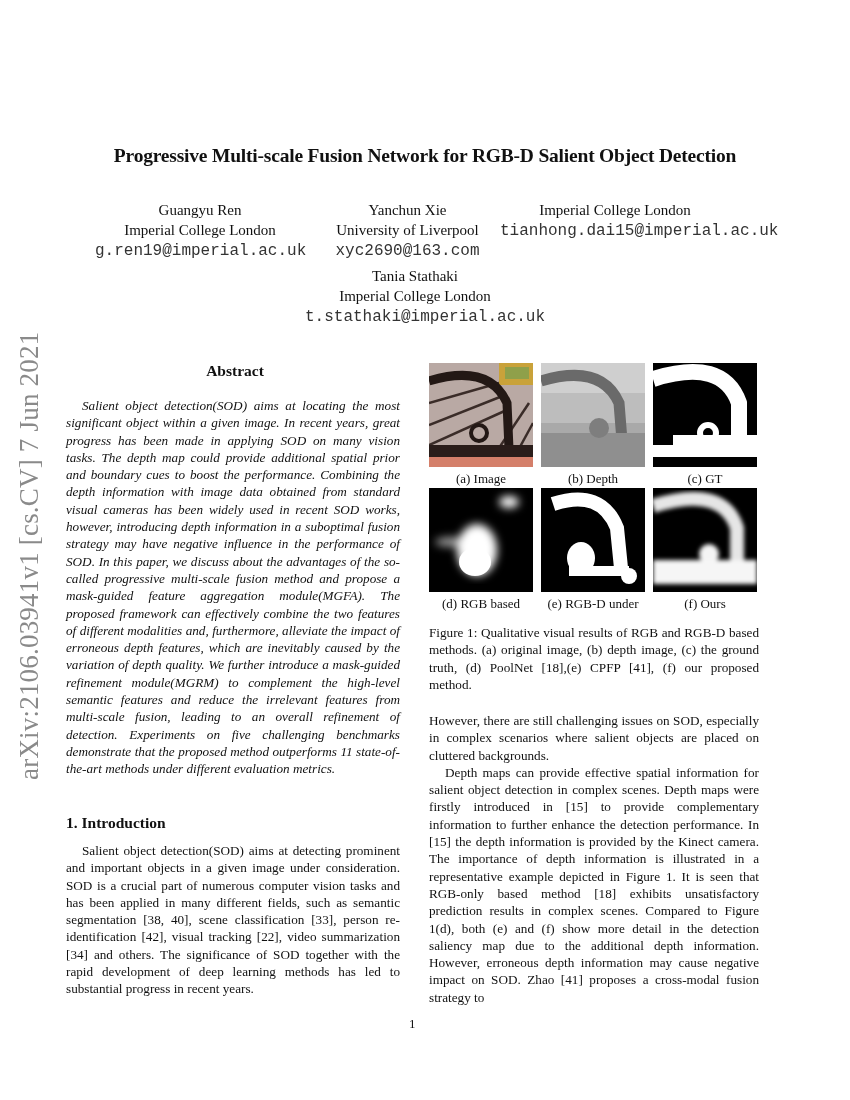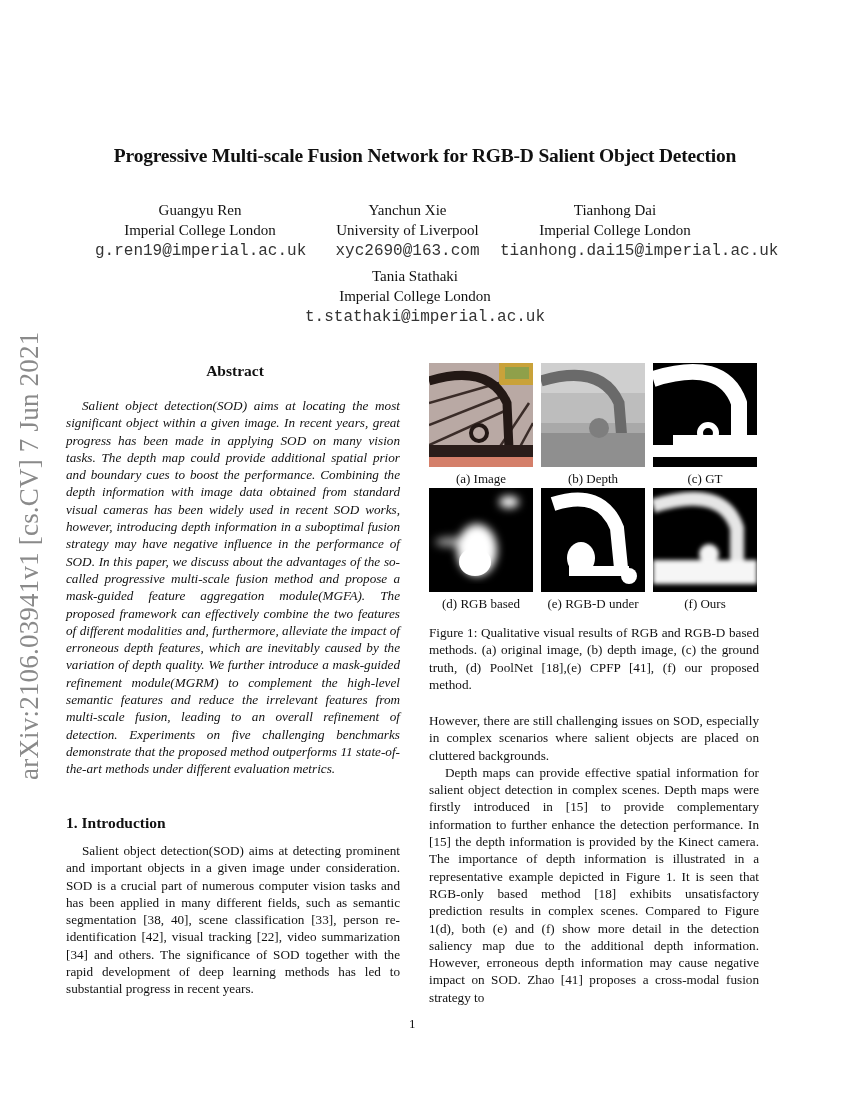--- a/index.html
+++ b/index.html
@@ -35,21 +35,20 @@
   <div>Guangyu Ren</div>
   <div>Imperial College London</div>
   <div class="email">g.ren19@imperial.ac.uk</div>
 </div>
 <div class="author" style="left:300px; top:200px; width:215px;">
   <div>Yanchun Xie</div>
   <div>University of Liverpool</div>
   <div class="email">xyc2690@163.com</div>
 </div>
 <div class="author" style="left:500px; top:200px; width:230px;">
-  <div>Tianhong Dai</div>
   <div>Imperial College London</div>
   <div class="email">tianhong.dai15@imperial.ac.uk</div>
 </div>
 <div class="author" style="left:305px; top:266px; width:220px;">
   <div>Tania Stathaki</div>
   <div>Imperial College London</div>
   <div class="email">t.stathaki@imperial.ac.uk</div>
 </div>
 
 <div class="h-abstract">Abstract</div>

